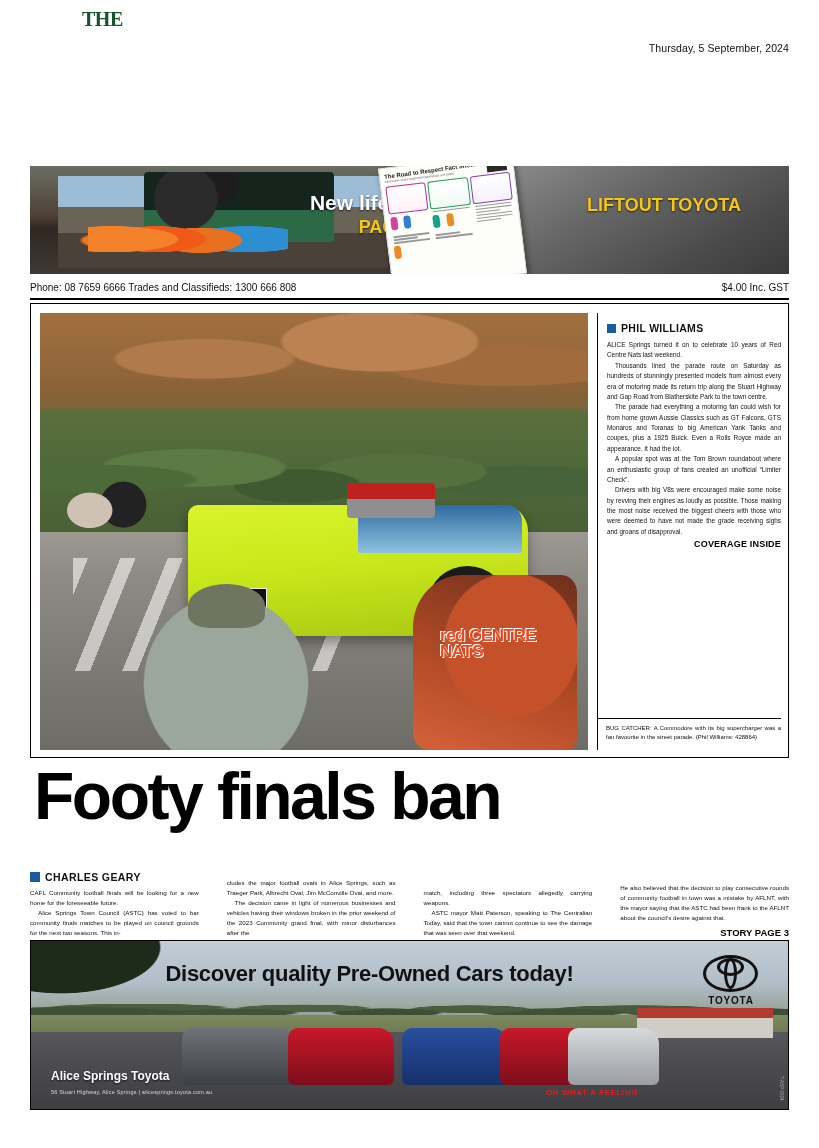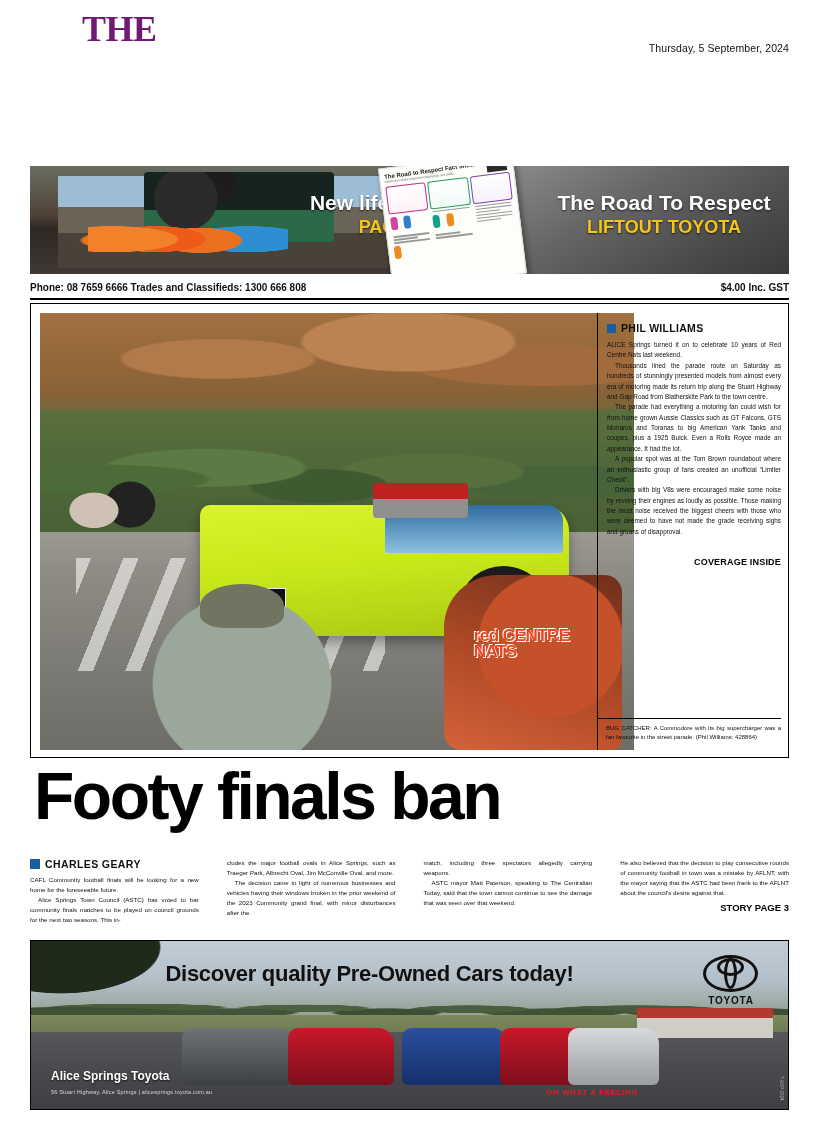--- a/index.html
+++ b/index.html
@@ -14,21 +14,21 @@
     font-family:"Liberation Sans",sans-serif;
     font-size:10.5px;color:#111;letter-spacing:.1px;white-space:nowrap;
   }
   
   .masthead{
     position:absolute;top:46px;left:44px;right:30px;height:100px;
     display:flex;align-items:baseline;white-space:nowrap;
   }
   .mast-the{
     font-family:"Liberation Serif",serif;font-weight:700;
-    font-size:36px;letter-spacing:-.5px;color:#701a75;
+    font-size:20px;letter-spacing:-.5px;color:#14532d;
     position:relative;top:-38px;left:38px;
   }
   .mast-centralian{
     font-family:"Liberation Serif",serif;font-weight:700;
     font-size:88px;color:#000;letter-spacing:-2.5px;margin-left:-18px;
   }
   .mast-today{
     font-family:"Liberation Serif",serif;font-weight:700;font-style:italic;
     font-size:92px;color:#1a5d9e;letter-spacing:-2px;margin-left:-4px;
   }
@@ -108,31 +108,31 @@
   .fs-line.s{width:60%;}
   .fs-fig{width:7px;height:13px;background:#d3439a;border-radius:3px;display:inline-block;margin:1px;}
   .fs-fig.b{background:#2f7fd0;}
   .fs-fig.o{background:#eb8b22;}
   .fs-fig.t{background:#15a08a;}
   .fs-tab{position:absolute;right:6px;top:2px;width:20px;height:14px;background:#2a2a2a;}
   
   .infobar{
     position:absolute;left:30px;top:282px;width:759px;
     display:flex;justify-content:space-between;align-items:center;
-    font-size:10px;color:#111;font-weight:700;
+    font-size:10px;color:#111;font-weight:400;
   }
   .rule-top{position:absolute;left:30px;top:298px;width:759px;height:2px;background:#000;}
   
   .topstory{
     position:absolute;left:30px;top:303px;width:759px;height:455px;
     border:1px solid #000;box-sizing:border-box;background:#fff;
   }
   .photo-main{
     position:absolute;left:9px;top:9px;width:548px;height:437px;
-    overflow:hidden;background:#7a8a5d;padding-left:46px;
+    overflow:hidden;background:#7a8a5d;
   }
   .ph-sky{position:absolute;inset:0;
     background:linear-gradient(180deg,#8e7152 0 4%,#9a7a57 4% 12%,#6f7a48 12% 30%,#59693c 30% 52%,#9a9a93 52% 60%,#7d7f78 60% 100%);}
   .ph-cliff{position:absolute;left:0;top:0;width:100%;height:30%;
     background:
       radial-gradient(ellipse at 30% 35%,#b07a4a 0 16%,transparent 17%),
       radial-gradient(ellipse at 62% 22%,#bb8351 0 20%,transparent 21%),
       radial-gradient(ellipse at 85% 40%,#a16b3e 0 18%,transparent 19%),
       linear-gradient(180deg,#a2703f 0%,#8a6238 60%,#5d6b3b 100%);}
   .ph-bush{position:absolute;left:0;top:22%;width:100%;height:32%;
@@ -187,38 +187,38 @@
   .byline{display:flex;align-items:center;gap:5px;margin:9px 0 6px;}
   .byline-sq{width:9px;height:9px;background:#1a5d9e;}
   .byline-name{font-size:10.5px;font-weight:700;letter-spacing:.3px;color:#111;}
   .body-txt{
     font-size:6.4px;line-height:1.62;color:#111;text-align:justify;
     font-family:"Liberation Sans",sans-serif;
   }
   .body-txt p{margin:0;text-indent:8px;}
   .body-txt p.lead{text-indent:0;}
   .coverage{
-    text-align:right;font-size:9px;font-weight:700;margin-top:20px;color:#000;
+    text-align:right;font-size:9px;font-weight:700;margin-top:2px;color:#000;
     letter-spacing:.2px;
   }
   .cap-rule{position:absolute;left:566px;top:414px;width:184px;height:1px;background:#000;}
   .caption{
     position:absolute;left:575px;top:420px;width:175px;
     font-size:6px;line-height:1.5;color:#111;text-align:justify;
   }
   
   .hl-footy{
     position:absolute;left:34px;top:766px;width:760px;
     font-family:"Liberation Sans",sans-serif;font-weight:700;
     font-size:66px;line-height:.92;letter-spacing:-2.5px;color:#000;margin:0;
   }
   
   .footy-wrap{
     position:absolute;left:30px;top:858px;width:759px;height:80px;
-    display:flex;gap:28px;
+    display:flex;gap:28px;align-items:flex-end;
   }
   .fcol{width:179px;}
   .fcol .body-txt{font-size:6.2px;line-height:1.6;}
   .fbyline{display:flex;align-items:center;gap:5px;margin:0 0 5px;}
   .fbyline-sq{width:10px;height:10px;background:#1a5d9e;}
   .fbyline-name{font-size:10.5px;font-weight:700;letter-spacing:.4px;color:#111;}
   .storypage{
     text-align:right;font-size:9.5px;font-weight:700;margin-top:4px;color:#000;
   }
   
@@ -307,21 +307,20 @@
         <div class="loco-people"></div>
       </div>
       <div class="promo-left-txt">
         <div class="promo-title">New life for loco</div>
         <div class="promo-page">PAGE 6</div>
       </div>
     </div>
 
     <div class="promo-right">
       <div class="promo-right-txt">
-        <div class="promo-title">The Road To Respect</div>
         <div class="promo-liftout">LIFTOUT TOYOTA</div>
       </div>
     </div>
 
     <div class="factsheet">
       <div class="fs-tab"></div>
       <div class="fs-head">The Road to Respect Fact Sheet</div>
       <div class="fs-sub">Information about respectful relationships and safety</div>
       <div class="fs-grid">
         <div class="fs-col">

